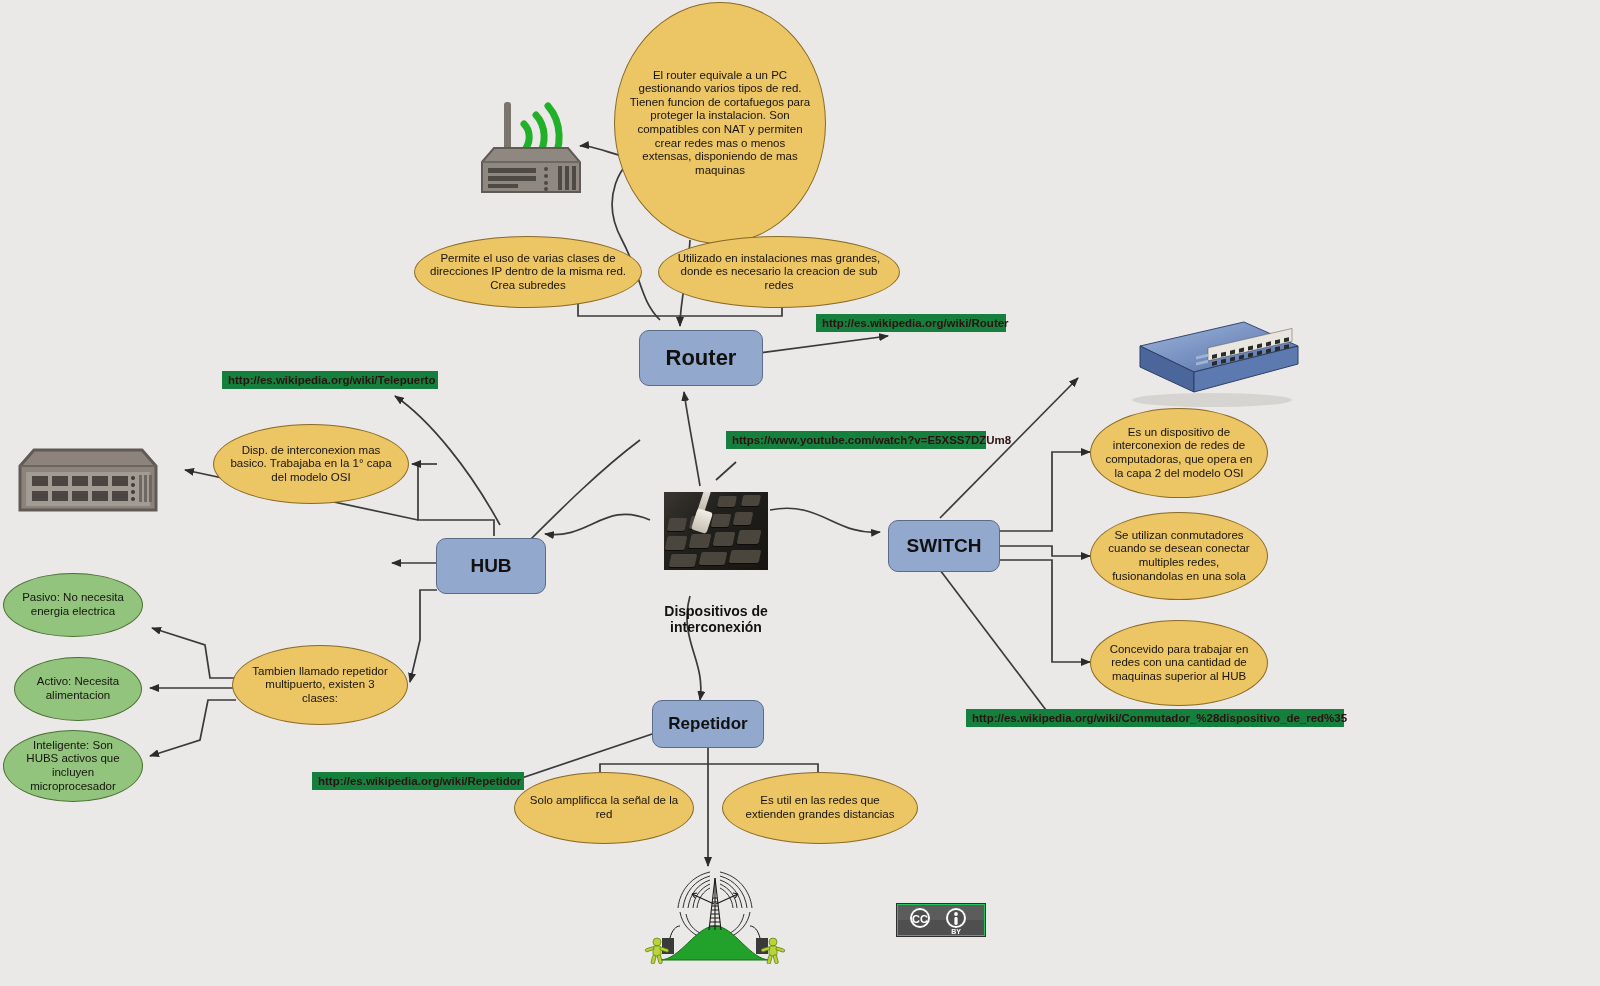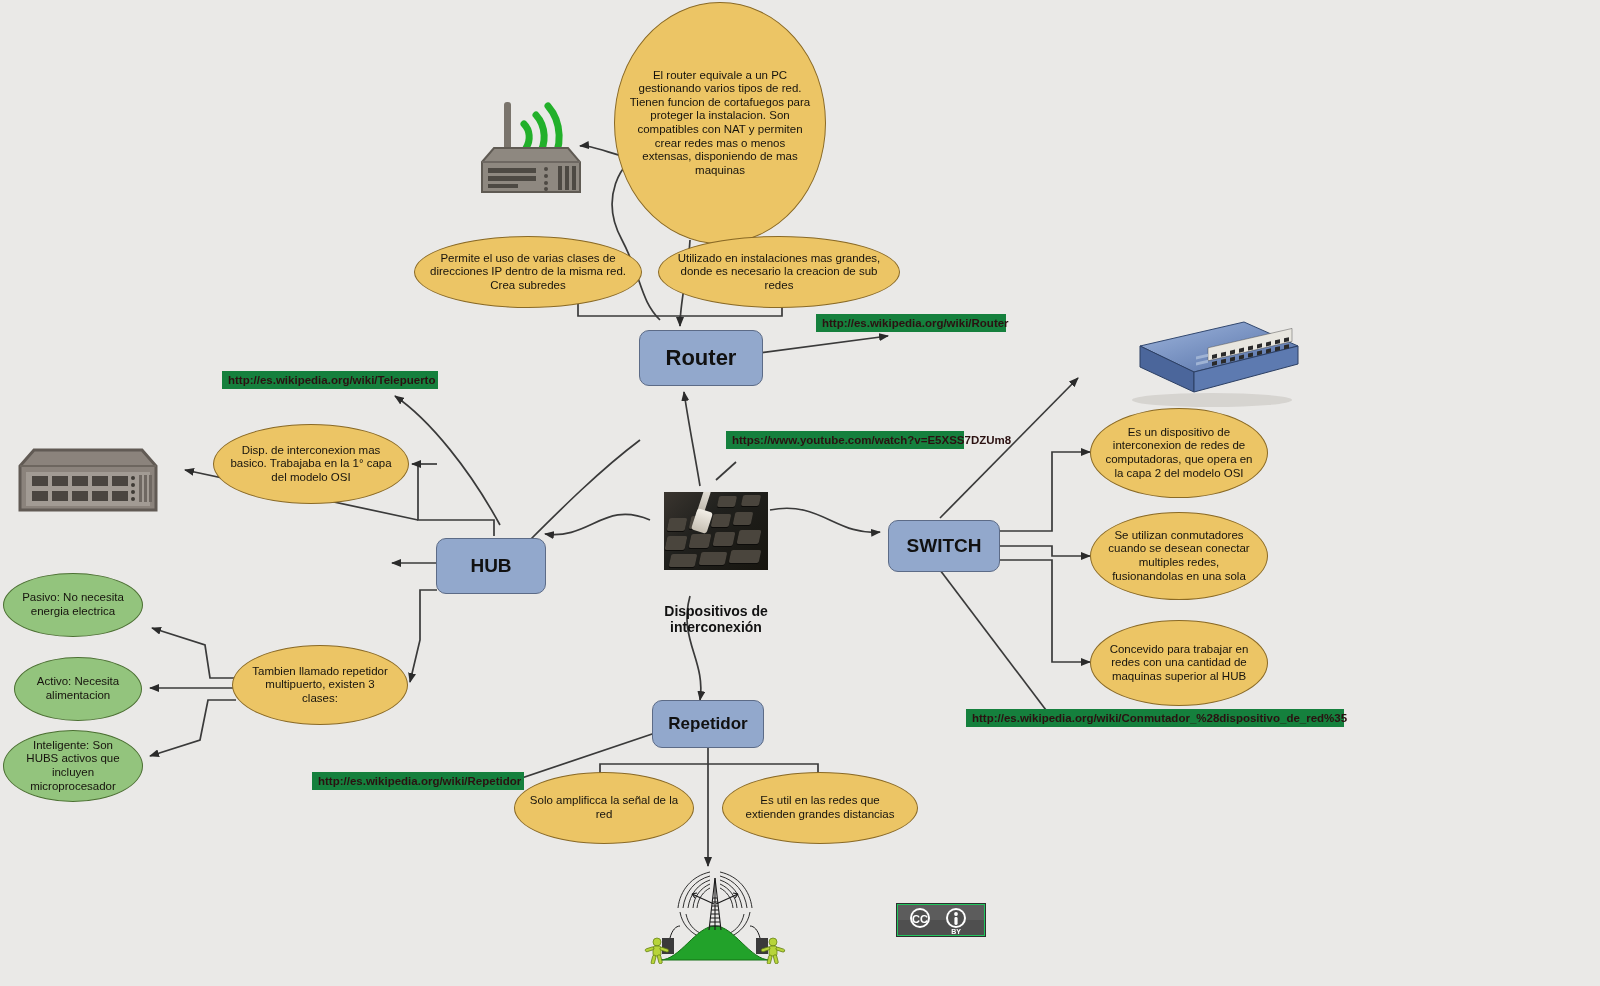--- a/index.html
+++ b/index.html
@@ -462,21 +462,21 @@
   </div>
 
   <div class="url" style="left:222px; top:371px; width:216px; font-size:11.5px;">
     <span>http://es.wikipedia.org/wiki/Telepuerto</span>
   </div>
 
   <div class="url" style="left:816px; top:314px; width:190px; font-size:11.5px;">
     <span>http://es.wikipedia.org/wiki/Router</span>
   </div>
 
-  <div class="url" style="left:726px; top:431px; width:238px; font-size:11.5px;">
+  <div class="url" style="left:726px; top:431px; width:260px; font-size:11.5px;">
     <span>https://www.youtube.com/watch?v=E5XSS7DZUm8</span>
   </div>
 
   <div class="url" style="left:966px; top:709px; width:378px; font-size:11.5px;">
     <span>http://es.wikipedia.org/wiki/Conmutador_%28dispositivo_de_red%35</span>
   </div>
 
   <div class="url" style="left:312px; top:772px; width:212px; font-size:11.5px;">
     <span>http://es.wikipedia.org/wiki/Repetidor</span>
   </div>

